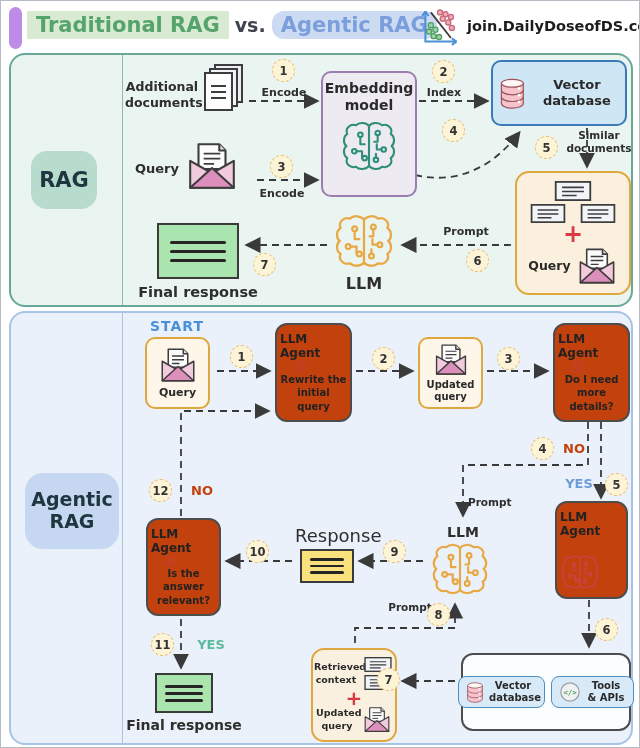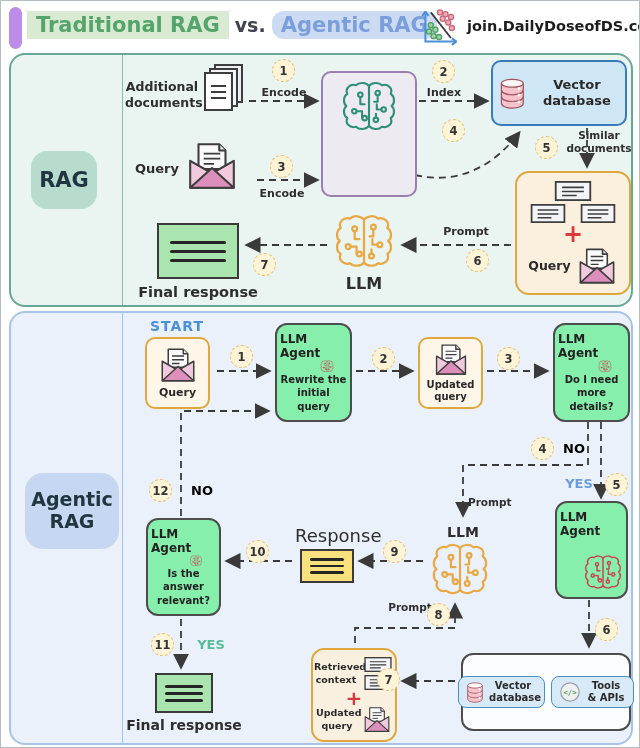--- a/index.html
+++ b/index.html
@@ -38,41 +38,41 @@
   .vdb .t{font-size:13px;font-weight:700;text-align:center;line-height:1.25;}
   .ctxbox{position:absolute;background:#faf0dd;border:2px solid #dfa83e;border-radius:14px;
           display:flex;flex-direction:column;align-items:center;justify-content:space-between;
           box-sizing:border-box;padding:8px 6px;}
   .plus{color:#d93a3f;font-size:24px;font-weight:900;line-height:0.8;}
   .linesbox{border:2px solid #3a3a3a;display:flex;flex-direction:column;justify-content:center;
             gap:6px;padding:10px 11px;box-sizing:border-box;}
   .linesbox i{display:block;height:3px;background:#252525;border-radius:2px;}
   .green{background:#aae4ae;}
   .yellow{background:#f9e17e;}
-  .agent{position:absolute;background:#86efac;border:2px solid #4d4d4d;border-radius:12px;
-         display:flex;flex-direction:column;align-items:flex-end;justify-content:space-between;
+  .agent{position:absolute;background:#c2410c;border:2px solid #4d4d4d;border-radius:12px;
+         display:flex;flex-direction:column;align-items:flex-start;justify-content:space-between;
          box-sizing:border-box;padding:7px 3px;}
   .agent .t{font-size:12px;font-weight:700;color:#222;}
   .agent .s{font-size:10px;font-weight:600;color:#222;text-align:center;line-height:1.35;}
   .qbox{position:absolute;background:#fdf6e9;border:2px solid #dfa83e;border-radius:10px;
         display:flex;flex-direction:column;align-items:center;justify-content:center;gap:3px;
         box-sizing:border-box;font-size:11px;font-weight:600;text-align:center;line-height:1.2;}
   .srcwrap{position:absolute;background:#fcfdff;border:2px solid #4d4d4d;border-radius:12px;
            display:flex;flex-direction:column;align-items:center;justify-content:center;gap:5px;
            box-sizing:border-box;padding:6px;}
   .srcrow{display:flex;gap:6px;justify-content:center;}
   .srcbox{background:#d8eaf8;border:1.8px solid #4a90c4;border-radius:8px;display:flex;
           align-items:center;gap:5px;padding:3px 7px;font-size:10px;font-weight:600;
           line-height:1.2;text-align:center;}
   .retr{position:absolute;background:#faf0e0;border:2px solid #dfa83e;border-radius:13px;
         display:flex;flex-direction:column;align-items:center;justify-content:space-between;
         box-sizing:border-box;padding:7px 5px;}
   .retr .row{display:flex;align-items:center;gap:4px;}
   .retr .tx{font-size:9.5px;font-weight:600;text-align:center;line-height:1.3;}
-  .no{color:#000000;font-weight:800;font-size:13px;}
+  .no{color:#c2410c;font-weight:800;font-size:13px;}
   .yes-b{color:#6b9bd8;font-weight:800;font-size:13px;}
   .yes-t{color:#58bb9b;font-weight:800;font-size:13px;}
   .start{color:#4a90d9;font-weight:800;font-size:14px;letter-spacing:1px;text-align:center;}
   .cards{display:flex;flex-direction:column;gap:3px;}
 </style>
 </head>
 <body>
 
 <svg width="0" height="0" style="position:absolute" aria-hidden="true">
   <defs>
@@ -197,20 +197,21 @@
 
     <div class="lbl" style="left:114px;top:24px;width:74px;font-size:12.5px">Additional documents</div>
     <svg class="abs" style="left:190px;top:8px" width="46" height="52">
         <use href="#i-docs"></use>
       </svg>
 
     <div class="badge" style="left:261px;top:4px">1</div>
     <div class="lbl" style="left:243px;top:31px;width:60px">Encode</div>
 
     <div class="embed" style="left:310px;top:16px;width:96px;height:126px">
+      <div class="t">Embedding model</div>
       <svg width="58" height="52" style="color:#2e8f78">
           <use href="#i-brain"></use>
         </svg>
     </div>
 
     <div class="badge" style="left:421px;top:5px">2</div>
     <div class="lbl" style="left:408px;top:31px;width:50px">Index</div>
 
     <div class="vdb" style="left:480px;top:5px;width:136px;height:66px">
       <svg width="38" height="44">

